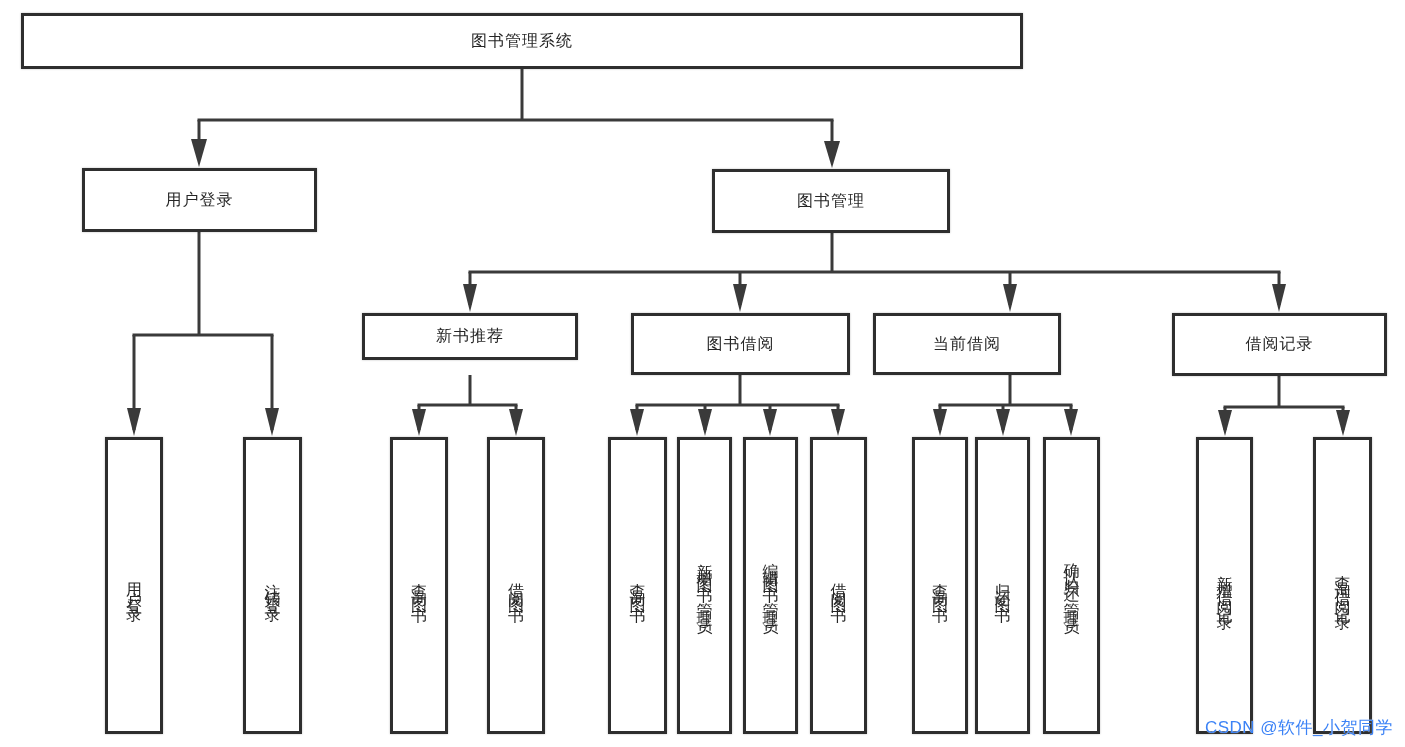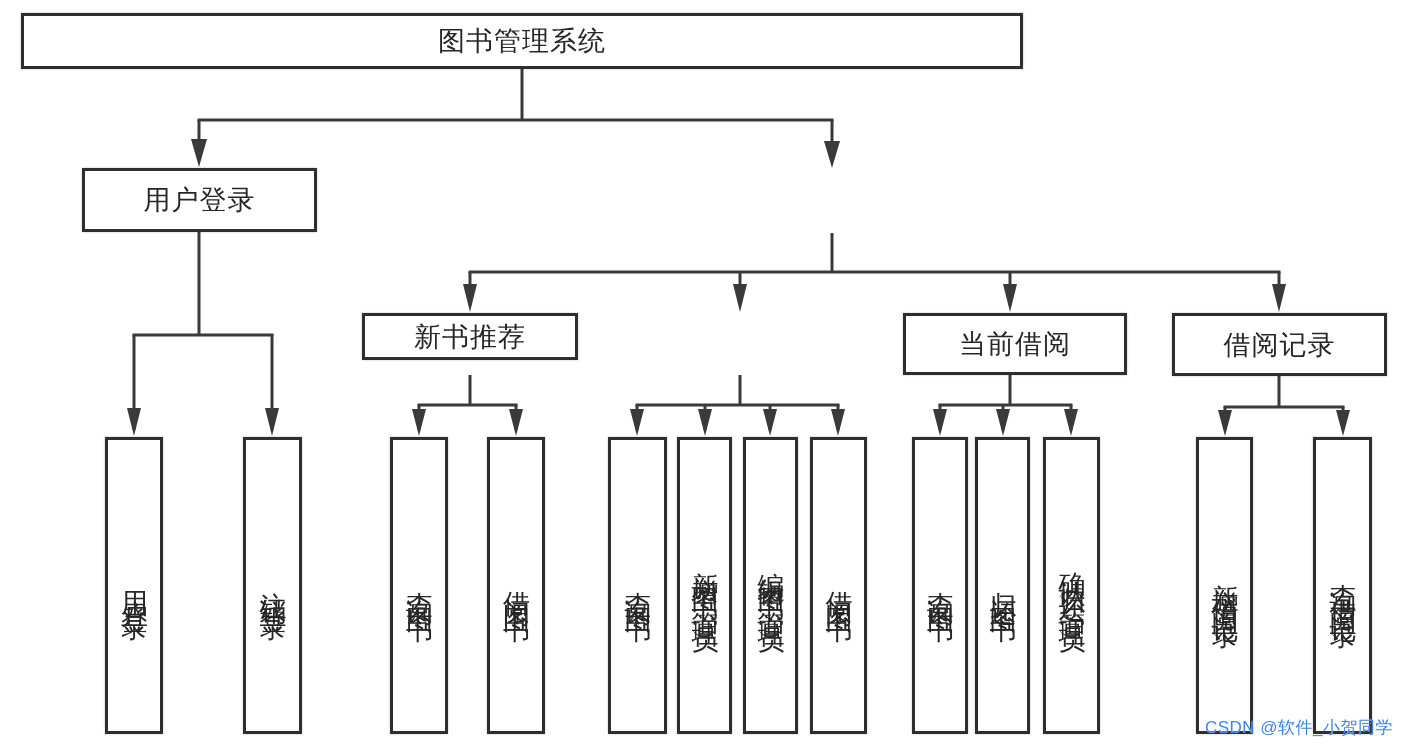--- a/index.html
+++ b/index.html
@@ -22,21 +22,21 @@
     position: absolute;
     box-sizing: border-box;
     border: 3px solid #2e2e2e;
     background: #ffffff;
     display: flex;
     align-items: center;
     justify-content: center;
     box-shadow: 0 0 2px rgba(0,0,0,0.25);
   }
   .node .lbl {
-    font-size: 27px;
+    font-size: 16px;
     letter-spacing: 1px;
     color: #262626;
     white-space: nowrap;
     text-align: right;
   }
   .node.v .lbl {
     writing-mode: vertical-rl;
     letter-spacing: 8px;
     line-height: 1;
     white-space: normal;
@@ -129,25 +129,31 @@
     </g>
   </svg>
 
   <div class="node" style="left:21px; top:13px; width:1002px; height:56px;">
     <span class="lbl">图书管理系统</span>
   </div>
 
   <div class="node" style="left:82px; top:168px; width:235px; height:64px;">
     <span class="lbl">用户登录</span>
   </div>
+  <div class="node" style="left:712px; top:169px; width:238px; height:64px;">
+    <span class="lbl">图书管理</span>
+  </div>
 
   <div class="node" style="left:362px; top:313px; width:216px; height:47px;">
     <span class="lbl">新书推荐</span>
   </div>
-  <div class="node" style="left:903px; top:313px; width:224px; height:62px;">
+  <div class="node" style="left:631px; top:313px; width:219px; height:62px;">
+    <span class="lbl">图书借阅</span>
+  </div>
+  <div class="node" style="left:873px; top:313px; width:188px; height:62px;">
     <span class="lbl">当前借阅</span>
   </div>
   <div class="node" style="left:1172px; top:313px; width:215px; height:63px;">
     <span class="lbl">借阅记录</span>
   </div>
 
   <div class="node v" style="left:105px; top:437px; width:58px; height:297px;">
     <span class="lbl">用户登录</span>
   </div>
   <div class="node v" style="left:243px; top:437px; width:59px; height:297px;">

